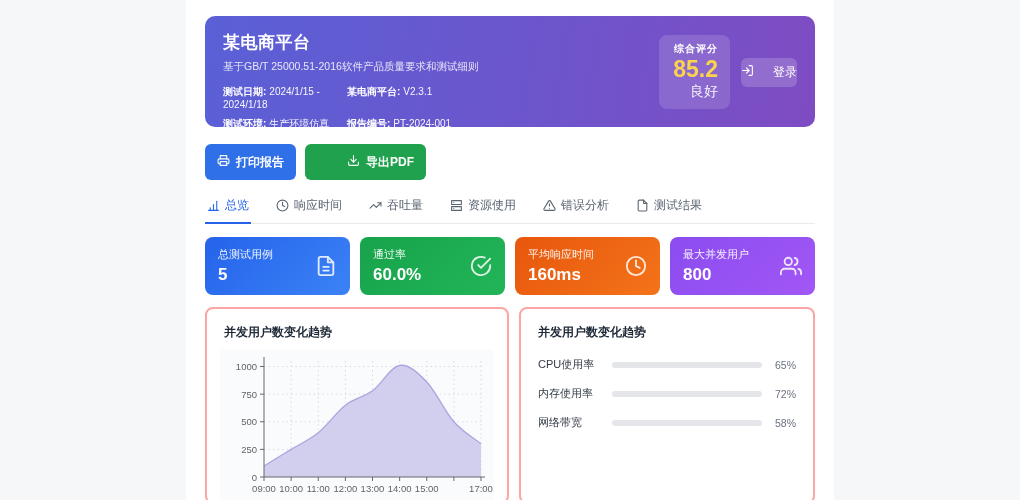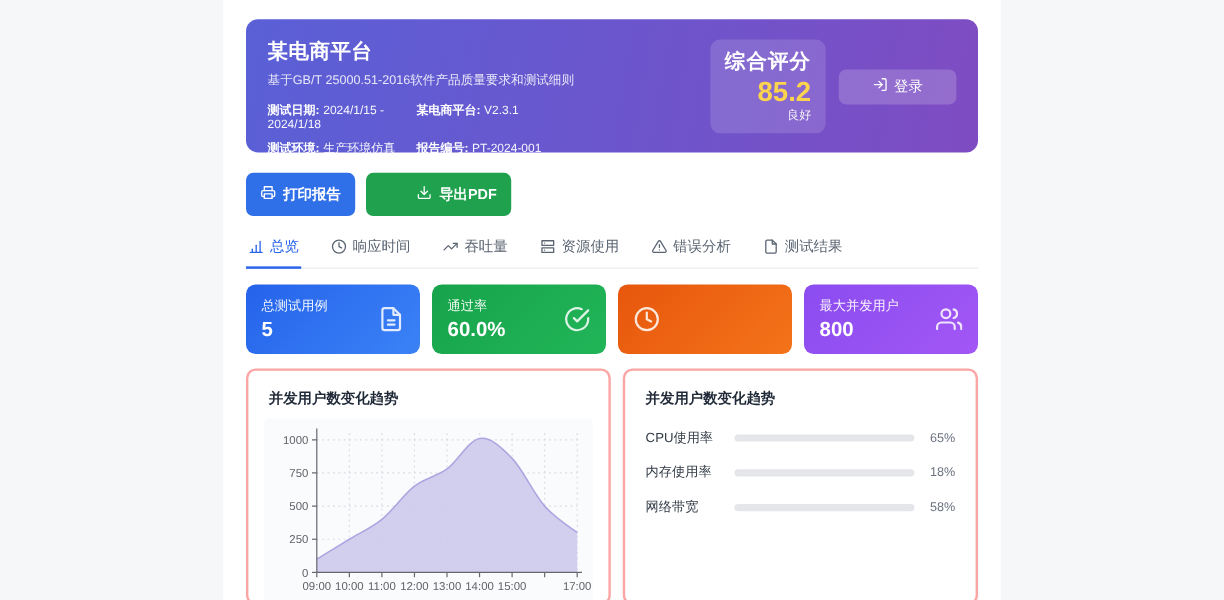--- a/index.html
+++ b/index.html
@@ -10,25 +10,25 @@
   
   .hero { border-radius:10px; background:linear-gradient(100deg,#5a60d6 0%,#6d55cc 55%,#7f4cc2 100%);
           color:#fff; padding:15px 18px 14px; display:flex; justify-content:space-between; height:111px; }
   .hero-title { font-size:17px; font-weight:bold; letter-spacing:.5px; }
   .hero-sub { font-size:10.5px; color:rgba(255,255,255,.85); margin-top:6px; }
   .meta-grid { display:grid; grid-template-columns:124px auto; gap:7px 0; margin-top:11px; font-size:10px; }
   .meta-item b { font-weight:bold; margin-right:3px; }
   .meta-item span { color:rgba(255,255,255,.95); font-weight:normal; }
   .hero-right { display:flex; align-items:center; gap:11px; flex-shrink:0; }
   .score-box { background:rgba(255,255,255,.14); border-radius:8px; padding:7px 12px 8px; text-align:right; min-width:71px; }
-  .score-label { font-size:17px; font-weight:bold; letter-spacing:1px; }
+  .score-label { font-size:10px; font-weight:bold; letter-spacing:1px; }
   .score-value { font-size:23px; font-weight:bold; line-height:1.15; }
-  .score-grade { font-size:10px; color:rgba(255,255,255,.92); }
-  .login-btn { display:flex; align-items:center; gap:5px; background:rgba(255,255,255,.18); border:none;
-               color:#fff; font-size:12px; border-radius:6px; padding:6px 28px; cursor:pointer; font-family:Liberation Sans, sans-serif; }
+  .score-grade { font-size:14px; color:rgba(255,255,255,.92); }
+  .login-btn { display:flex; align-items:center; gap:19px; background:rgba(255,255,255,.18); border:none;
+               color:#fff; font-size:12px; border-radius:6px; padding:6px 0; cursor:pointer; font-family:Liberation Sans, sans-serif; }
 
   
   .actions { display:flex; gap:9px; margin-top:17px; }
   .btn { display:flex; align-items:center; gap:6px; border:none; border-radius:6px; color:#fff;
          font-size:12px; font-weight:bold; padding:5px 12px; height:36px; cursor:pointer; font-family:inherit; }
   .btn-blue { background:#2f6fe8; }
   .btn-green { background:#1fa14d; }
 
   
   .tabs { display:flex; gap:23px; margin-top:13px; border-bottom:1px solid #e8eaee; }
@@ -200,20 +200,24 @@
           <div class="stat-value">60.0%</div>
         </div>
         <span class="stat-icon">
           <svg width="22" height="22" viewBox="0 0 24 24" fill="none" stroke="currentColor" stroke-width="2" stroke-linecap="round" stroke-linejoin="round">
             <path d="M22 11.1V12a10 10 0 1 1-5.9-9.1"></path>
             <path d="M22 4 12 14l-3-3"></path>
           </svg>
         </span>
       </div>
       <div class="stat-card" style="background:linear-gradient(135deg,#e7570d,#f4731a)">
+        <div>
+          <div class="stat-label">平均响应时间</div>
+          <div class="stat-value">160ms</div>
+        </div>
         <span class="stat-icon">
           <svg width="22" height="22" viewBox="0 0 24 24" fill="none" stroke="currentColor" stroke-width="2" stroke-linecap="round" stroke-linejoin="round">
             <path d="M12 2a10 10 0 1 0 0 20 10 10 0 0 0 0-20z"></path>
             <path d="M12 6v6l4 2"></path>
           </svg>
         </span>
       </div>
       <div class="stat-card" style="background:linear-gradient(135deg,#8b4cf0,#a257f5)">
         <div>
           <div class="stat-label">最大并发用户</div>
@@ -285,21 +289,21 @@
       <div class="panel-title">并发用户数变化趋势</div>
       <div class="res-rows" id="res-rows">
           <div class="res-row">
             <span class="res-label">CPU使用率</span>
             <span class="res-track" style="background:#e4e6ea"><span class="res-fill" style="width:65%;background:#3b82f6"></span></span>
             <span class="res-pct">65%</span>
           </div>
           <div class="res-row">
             <span class="res-label">内存使用率</span>
             <span class="res-track" style="background:#e4e6ea"><span class="res-fill" style="width:72%;background:#3b82f6"></span></span>
-            <span class="res-pct">18%</span>
+            <span class="res-pct">72%</span>
           </div>
           <div class="res-row">
             <span class="res-label">网络带宽</span>
             <span class="res-track" style="background:#e4e6ea"><span class="res-fill" style="width:58%;background:#3b82f6"></span></span>
             <span class="res-pct">58%</span>
           </div>
         </div>
     </section>
   </div>
 

